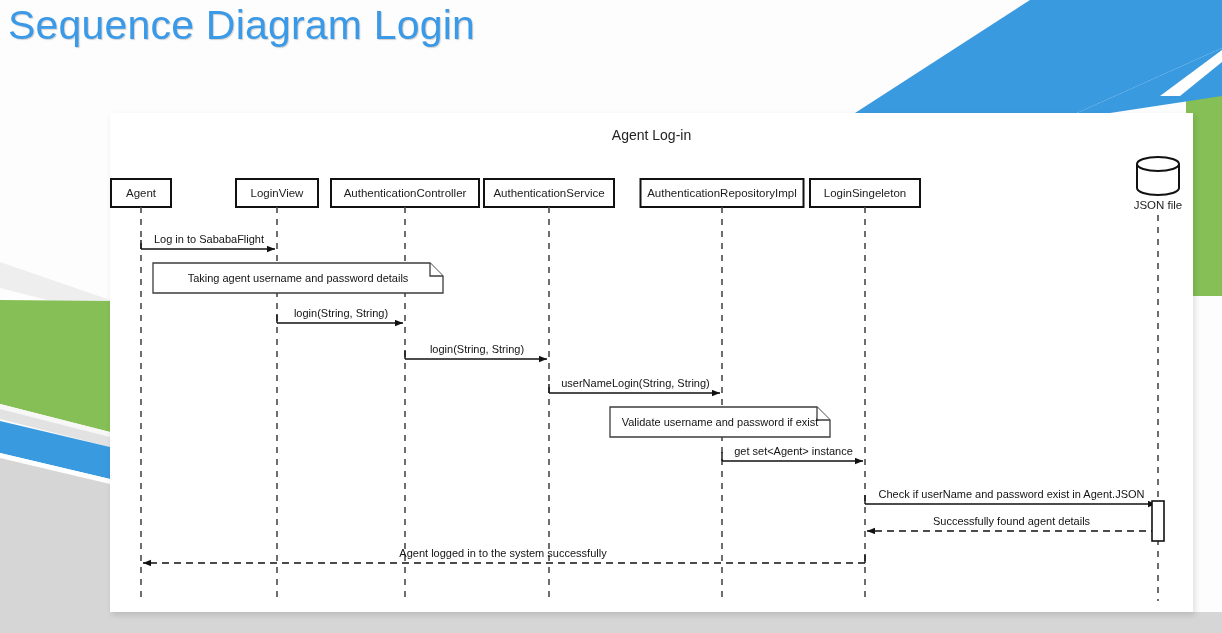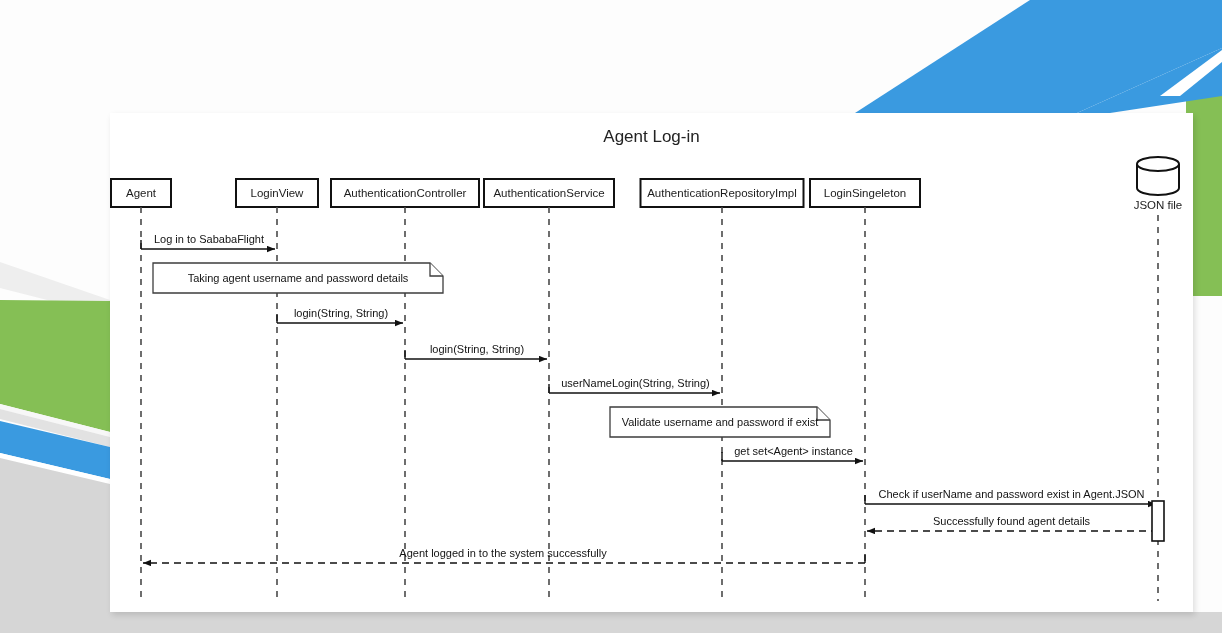--- a/index.html
+++ b/index.html
@@ -31,21 +31,21 @@
   #diagram-card{
     position:absolute;
     left:110px;top:113px;
     width:1083px;height:499px;
     background:#ffffff;
     box-shadow:2px 3px 6px rgba(0,0,0,0.13);
   }
   #diagram-title{
     position:absolute;left:0;top:14px;width:1083px;
     text-align:center;
-    font-size:17px;color:#232323;
+    font-size:14px;color:#232323;
   }
 
   
   #diagram-svg{position:absolute;left:0;top:0;width:1083px;height:499px;}
   .lifeline-box{fill:#ffffff;stroke:#111111;stroke-width:2;}
   .lifeline-line{stroke:#4a4a4a;stroke-width:1.6;stroke-dasharray:6 6;fill:none;}
   .actor-label{font-family:"Liberation Sans",sans-serif;font-size:11.5px;fill:#1c1c1c;text-anchor:middle;}
   .db-icon{fill:#ffffff;stroke:#111111;stroke-width:2;}
   .msg-line{stroke:#111111;stroke-width:1.4;fill:none;}
   .msg-line-dashed{stroke:#111111;stroke-width:1.4;fill:none;stroke-dasharray:7 5;}
@@ -72,20 +72,21 @@
     <polygon points="0,262 110,300 110,316 0,288" fill="#eeeeee"></polygon>
     <polygon points="0,300 110,301 110,432 0,404" fill="#85bf55"></polygon>
     <polygon points="0,404 110,432 110,437 0,409" fill="#f7f7f7"></polygon>
     <polygon points="0,409 110,437 110,447 0,419" fill="#e2e2e2"></polygon>
     <polygon points="0,421 110,447 110,479 0,453" fill="#3a9ae0"></polygon>
     <polygon points="0,453 110,479 110,484 0,458" fill="#ffffff"></polygon>
     <polygon points="0,458 110,484 110,612 0,612" fill="#d6d6d6"></polygon>
     <rect x="0" y="612" width="1222" height="21" fill="#d6d6d6"></rect>
   </svg>
 
+  <div id="slide-title">Sequence Diagram Login</div>
 
   <div id="diagram-card">
     <div id="diagram-title">Agent Log-in</div>
     <svg id="diagram-svg" viewBox="0 0 1083 499">
       <defs>
         <marker id="arrow-r" markerWidth="9" markerHeight="9" refX="8" refY="3.2" orient="auto" markerUnits="userSpaceOnUse">
           <path d="M0,0 L8,3.2 L0,6.4 z" fill="#111111"></path>
         </marker>
         <marker id="arrow-l" markerWidth="9" markerHeight="9" refX="8" refY="3.2" orient="auto" markerUnits="userSpaceOnUse">
           <path d="M0,0 L8,3.2 L0,6.4 z" fill="#111111"></path>

